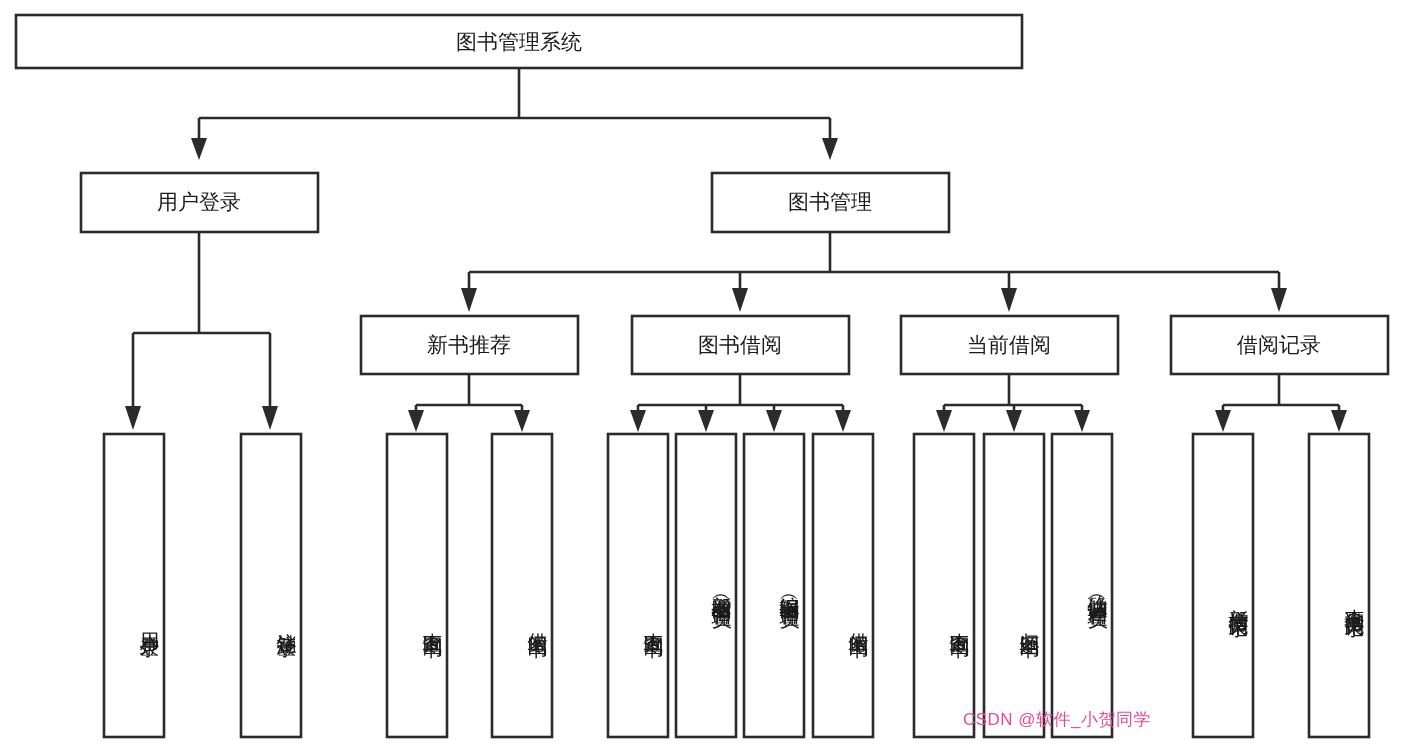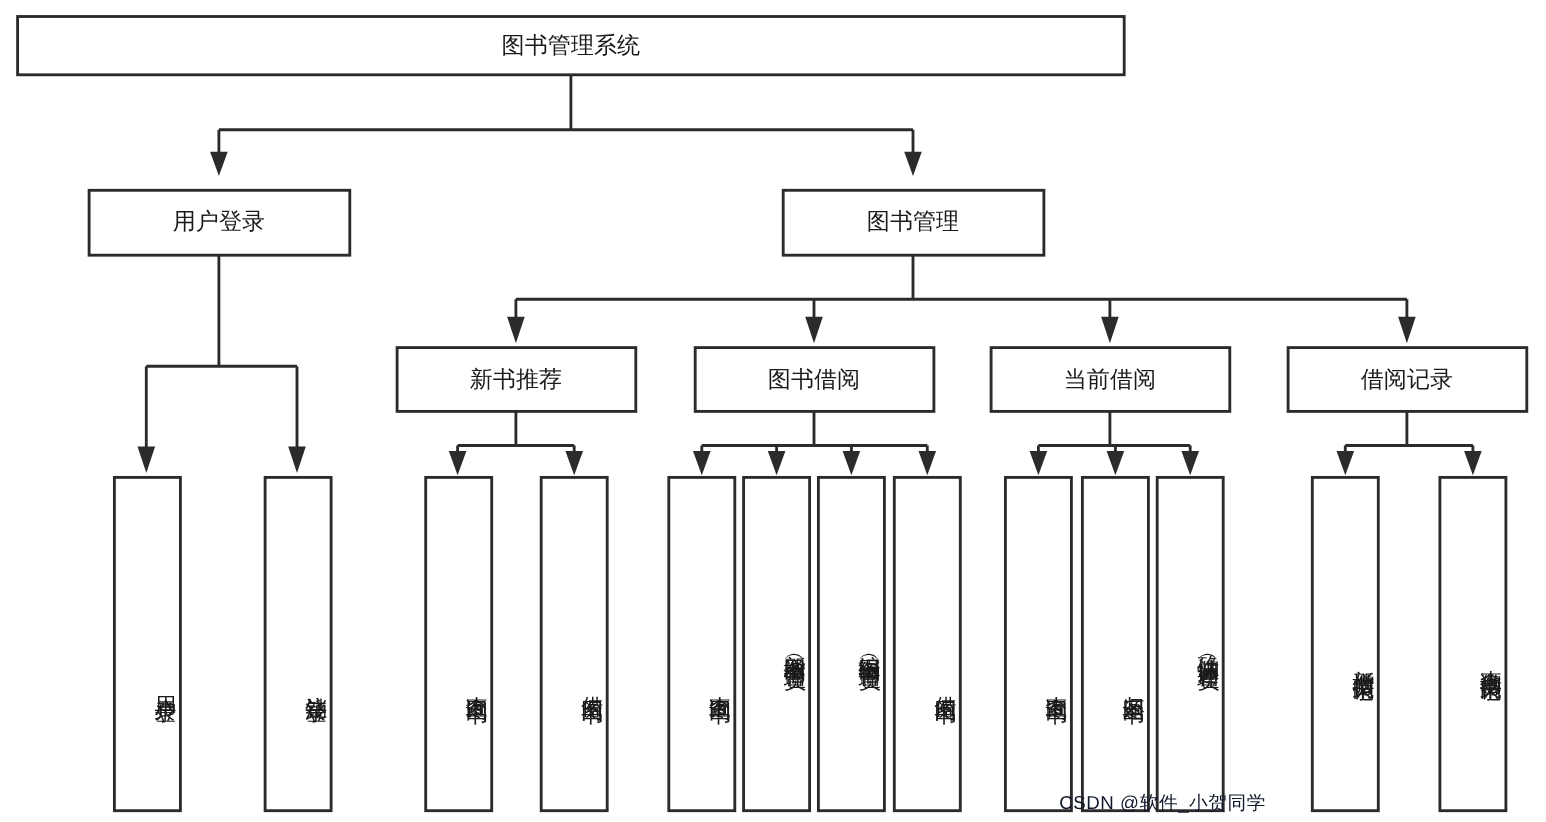--- a/index.html
+++ b/index.html
@@ -59,24 +59,24 @@
     color: #1a1a1a;
     writing-mode: vertical-rl;
     text-orientation: upright;
     letter-spacing: 2px;
     white-space: nowrap;
     pointer-events: none;
   }
   .watermark {
     position: absolute;
     right: 10px;
-    bottom: 6px;
+    bottom: 16px;
     font-family: "Liberation Sans", "DejaVu Sans", sans-serif;
     font-size: 17px;
-    color: #0f172a;
+    color: #ec4899;
     letter-spacing: 0.5px;
     user-select: none;
     text-align: center;
   }
 </style>
 </head>
 <body>
 
 <div id="diagram-root">
 

